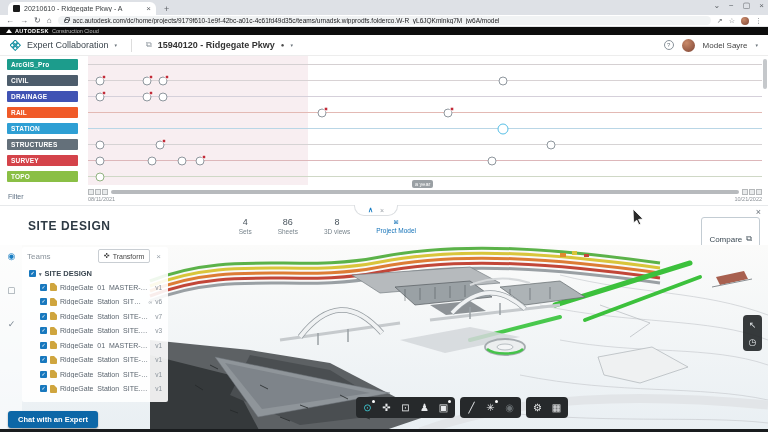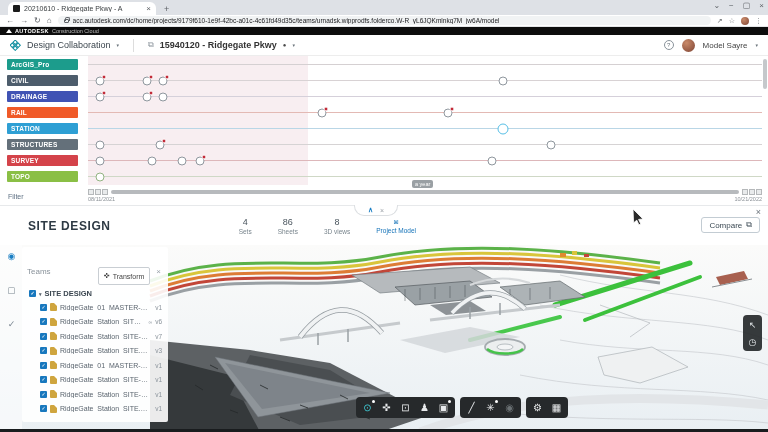--- a/index.html
+++ b/index.html
@@ -68,32 +68,32 @@
   .notch .up { color:#1b7fc4; font-size:7px; font-weight:bold; }
   .notch .x { color:#9aa0a6; font-size:7px; }
   .panel-title { font-size:12px; font-weight:bold; letter-spacing:.6px; color:#2e3a44; }
   .stats { display:flex; gap:26px; margin-left:128px; }
   .stat { display:flex; flex-direction:column; align-items:center; }
   .stat .v { font-size:9px; color:#4a555e; }
   .stat .l { font-size:6.5px; color:#79858d; margin-top:1px; }
   .pm { display:flex; flex-direction:column; align-items:center; margin-left:26px; }
   .pm .ic { font-size:8px; color:#1472b8; line-height:9px; }
   .pm .l { font-size:6.5px; color:#1472b8; margin-top:1px; }
-  .compare-btn { position:absolute; right:8px; top:11px; border:1px solid #c3ccd3; border-radius:3px; background:#fff; padding:2px 7px; font-size:8px; color:#3c4a54; display:flex; align-items:center; gap:4px; }
+  .compare-btn { position:absolute; right:8px; top:11px; border:1px solid #c3ccd3; border-radius:3px; background:#fff; padding:16px 7px; font-size:8px; color:#3c4a54; display:flex; align-items:center; gap:4px; }
   .ph-close { position:absolute; right:7px; top:1px; font-size:9px; color:#6a737b; }
   .cursor-arrow { position:absolute; left:632px; top:3px; }
 
   
   .workspace { position:relative; height:187px; overflow:hidden; background:#f7f8f8; }
   .scene { position:absolute; inset:0; }
   .left-rail { position:absolute; left:0; top:0; width:22px; height:100%; background:rgba(255,255,255,.55); }
   .rail-ic { position:absolute; left:5px; width:13px; height:13px; display:flex; align-items:center; justify-content:center; font-size:9px; color:#7a8590; border-radius:2px; }
   .rail-ic.active { color:#1b7fc4; }
   .teams-panel { position:absolute; left:22px; top:2px; width:146px; background:rgba(255,255,255,.9); border-radius:2px; }
-  .tp-header { height:18px; display:flex; gap:4px; padding:0 5px;margin-top:20px; }
+  .tp-header { height:18px; display:flex; align-items:center; gap:4px; padding:0 5px; }
   .tp-title { font-size:8px; color:#8a939b; }
   .transform-btn { margin-left:auto; border:1px solid #c9ced3; background:#fff; border-radius:2px; font-size:7px; color:#444; padding:2px 5px; display:flex; align-items:center; gap:3px; }
   .tp-close { font-size:8px; color:#9aa3ab; padding:0 2px; }
   .tree { padding:2px 3px 6px 7px; }
   .root-row { display:flex; align-items:center; gap:3px; height:13px; font-size:7.5px; color:#3a4650; font-weight:bold; }
   .file-row { display:flex; align-items:center; gap:3px; height:14.5px; padding-left:11px; font-size:7px; color:#5a646e; }
   .cbx { width:7px; height:7px; background:#1878be; border-radius:1px; color:#fff; font-size:5px; line-height:7px; text-align:center; flex:none; }
   .dwg { width:7px; height:8px; background:#cfa53e; border-radius:1px; position:relative; flex:none; }
   .dwg:after { content:""; position:absolute; right:0; top:0; border-style:solid; border-width:0 3px 3px 0; border-color:transparent #fff transparent transparent; }
   .f-name { max-width:89px; white-space:nowrap; overflow:hidden; text-overflow:ellipsis; }
@@ -154,21 +154,21 @@
 
 <div class="app-header">
   <svg class="dc-logo" viewBox="0 0 12 12">
     <g fill="none" stroke="#0a8c9e" stroke-width="1.1">
       <rect x="4" y="0.8" width="3.4" height="3.4" transform="rotate(45 5.7 2.5)"></rect>
       <rect x="0.8" y="4" width="3.4" height="3.4" transform="rotate(45 2.5 5.7)"></rect>
       <rect x="7.2" y="4" width="3.4" height="3.4" transform="rotate(45 8.9 5.7)"></rect>
       <rect x="4" y="7.2" width="3.4" height="3.4" transform="rotate(45 5.7 8.9)"></rect>
     </g>
   </svg>
-  <span class="module-label">Design Collaboration</span>
+  <span class="module-label">Expert Collaboration</span>
   <span class="caret">▾</span>
   <span class="vdiv"></span>
   <span class="proj-icon">⧉</span>
   <span class="proj-title">15940120 - Ridgegate Pkwy</span>
   <span class="globe-dot">●</span>
   <span class="caret">▾</span>
   <div class="hdr-right">
     <span class="help-circle">?</span>
     <span class="hdr-avatar"></span>
     <span class="user-name">Model Sayre</span>
@@ -477,14 +477,17 @@
       <div class="tgroup">
         <div class="tool">⚙</div>
         <div class="tool">▦</div>
       </div>
     </div>
   <div class="side-toolbar" id="side-toolbar">
       <div class="side-tool">↖</div>
       <div class="side-tool">◷</div>
     </div>
 
+  <div class="chat-btn">
+    <span>Chat with an Expert</span>
+  </div>
   <div class="bottom-strip"></div>
 </div>
 
 </body></html>

